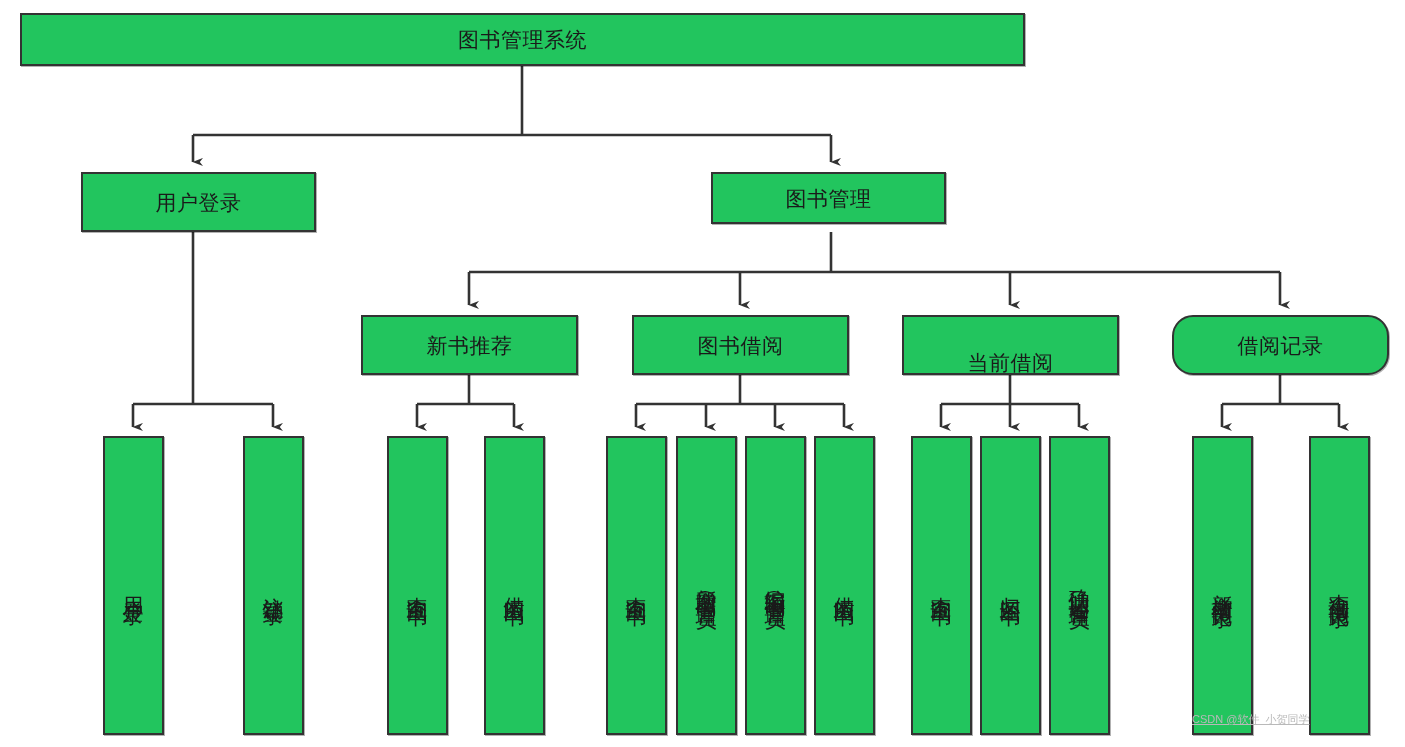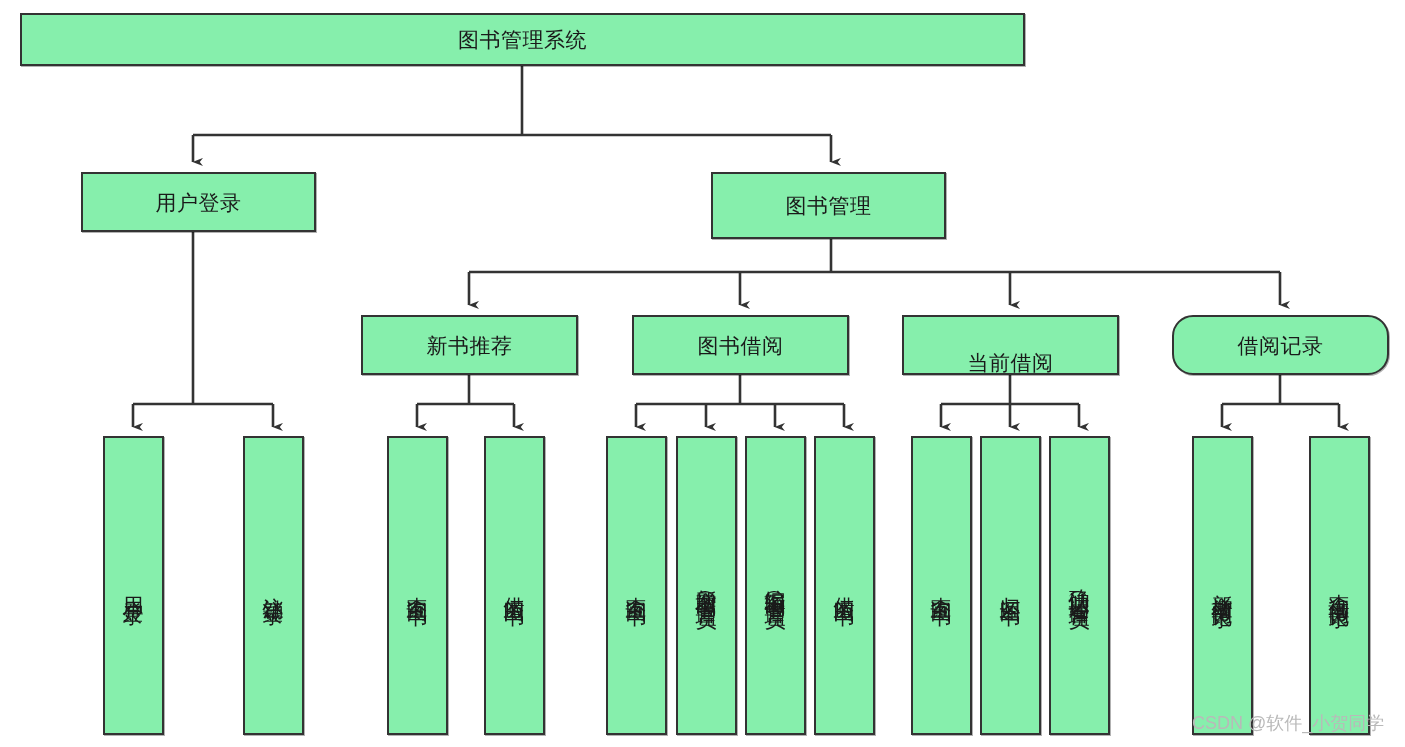--- a/index.html
+++ b/index.html
@@ -18,21 +18,21 @@
     position: absolute;
     left: 0;
     top: 0;
     width: 1405px;
     height: 747px;
   }
   .node-box {
     position: absolute;
     box-sizing: border-box;
     border: 2.5px solid #333333;
-    background: #86efac;
+    background: #22c55e;
     box-shadow: 1px 1px 0 rgba(0,0,0,0.30);
     display: flex;
     align-items: center;
     justify-content: center;
     overflow: hidden;
   }
   .node-label-h {
     font-size: 21px;
     color: #1a1a1a;
     letter-spacing: 0.5px;
@@ -53,24 +53,25 @@
     left: 0;
     top: 0;
     width: 1405px;
     height: 747px;
     pointer-events: none;
   }
   #watermark {
     position: absolute;
     left: 1192px;
     top: 714px;
-    font-size: 18px;
+    font-size: 11px;
     color: #b9b9b9;
     white-space: nowrap;
     line-height: 1;
+    text-decoration: underline;
   }
 </style>
 </head>
 <body>
 
 <div id="diagram-root">
 
   <svg id="connector-layer" viewBox="0 0 1405 747" width="1405" height="747" xmlns="http://www.w3.org/2000/svg">
     <defs>
       <marker id="arrowhead" markerWidth="9" markerHeight="11" refX="4.5" refY="10" orient="auto" markerUnits="userSpaceOnUse">
@@ -123,21 +124,21 @@
     </g>
   </svg>
 
   <div class="node-box" style="left:20px; top:13px; width:1005px; height:53px;">
     <span class="node-label-h">图书管理系统</span>
   </div>
 
   <div class="node-box" style="left:81px; top:172px; width:235px; height:60px;">
     <span class="node-label-h">用户登录</span>
   </div>
-  <div class="node-box" style="left:711px; top:172px; width:235px; height:67px;align-items:center;">
+  <div class="node-box" style="left:711px; top:172px; width:235px; height:52px;align-items:center;">
     <span class="node-label-h">图书管理</span>
   </div>
 
   <div class="node-box" style="left:632px; top:315px; width:217px; height:60px;">
     <span class="node-label-h">图书借阅</span>
   </div>
   <div class="node-box" style="left:361px; top:315px; width:217px; height:60px;">
     <span class="node-label-h">新书推荐</span>
   </div>
   <div class="node-box" style="left:902px; top:315px; width:217px; height:60px;align-items:flex-end;">

